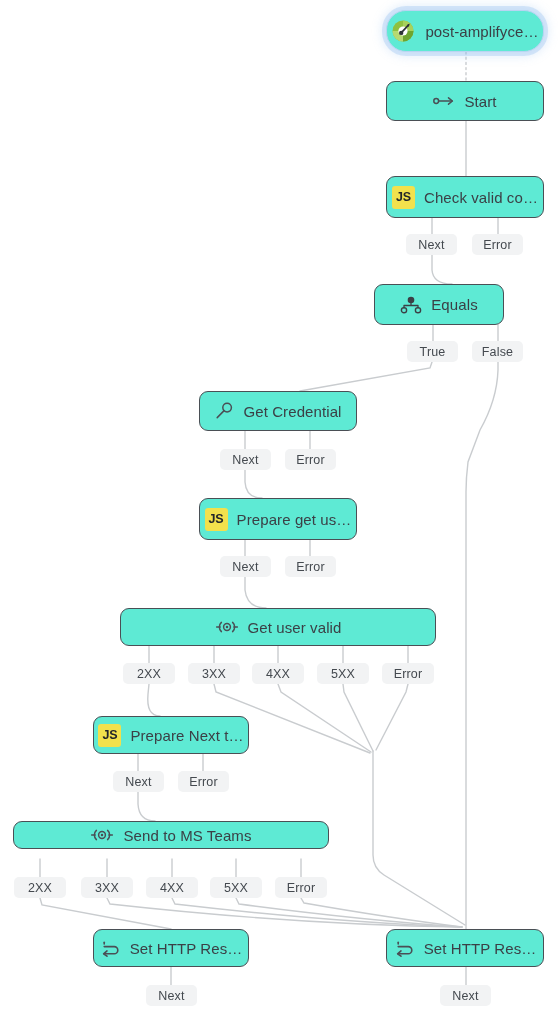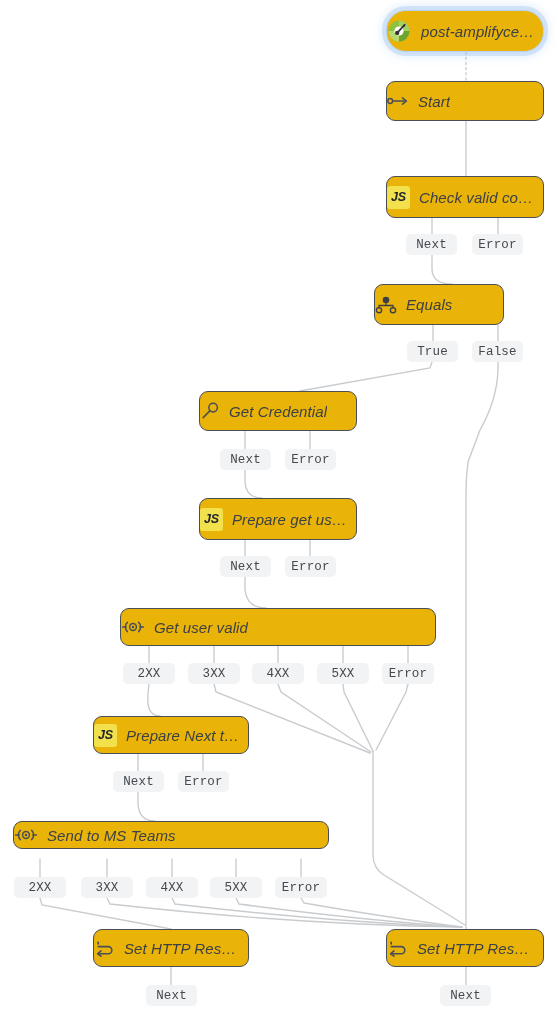--- a/index.html
+++ b/index.html
@@ -21,32 +21,31 @@
   #edges {
     position: absolute;
     left: 0; top: 0;
     width: 558px;
     height: 1024px;
     pointer-events: none;
   }
   .node {
     position: absolute;
     box-sizing: border-box;
-    background: #eab308;
+    background: #5eead4;
     border: 1.4px solid #4a4f55;
     border-radius: 9px;
     display: flex;
     align-items: center;
-    justify-content: flex-start;
+    justify-content: center;
     color: #3b4046;
     font-size: 15px;
     letter-spacing: .1px;
     white-space: nowrap;
     overflow: hidden;
-    font-style: italic;
   }
   .node .ico {
     display: inline-flex;
     align-items: center;
     justify-content: center;
     flex: none;
     margin-right: 9px;
   }
   .node .lbl {
     display: inline-block;
@@ -68,21 +67,20 @@
     height: 21px;
     background: #f2f3f4;
     border-radius: 5px;
     display: flex;
     align-items: center;
     justify-content: center;
     font-size: 12.5px;
     color: #44494f;
     letter-spacing: .15px;
     white-space: nowrap;
-    font-family: Liberation Mono, monospace;
   }
   
   .js-badge {
     width: 23px; height: 23px;
     background: #f2e14c;
     border-radius: 3px;
     display: flex; align-items: center; justify-content: center;
     font-size: 12.5px;
     font-weight: bold;
     color: #23262a;

